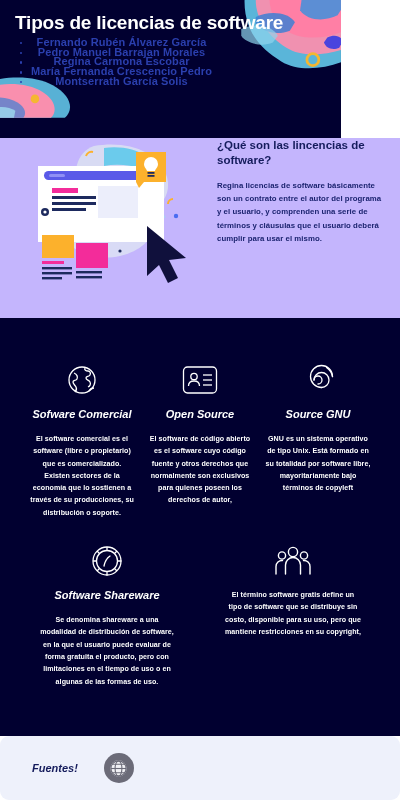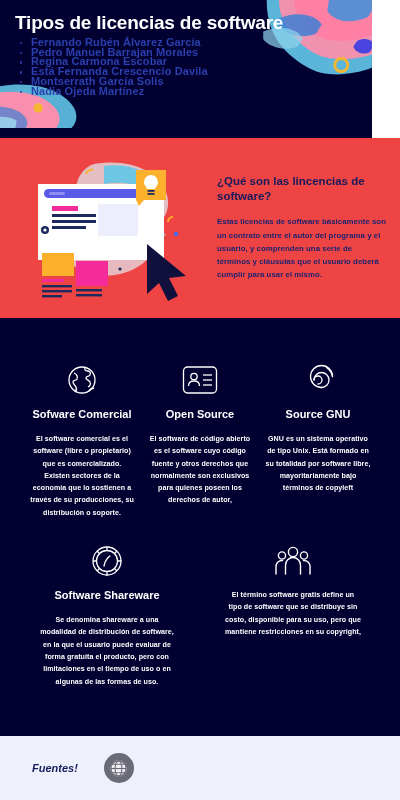--- a/index.html
+++ b/index.html
@@ -18,24 +18,25 @@
   .page {
     position: relative;
     width: 400px;
     height: 800px;
     overflow: hidden;
   }
 
   
   .header {
     position: relative;
-    width: 372px;
+    width: 341px;
     height: 138px;
     background: #010030;
     overflow: hidden;
+    text-align: center;
   }
 
   .blob-layer {
     position: absolute;
     inset: 0;
     pointer-events: none;
   }
 
   .header-title {
     position: absolute;
@@ -77,23 +78,23 @@
     height: 2.4px;
     background: #2b3fae;
     border-radius: 50%;
   }
 
   
   .intro {
     position: relative;
     width: 400px;
     height: 180px;
-    background: #ef4444;
+    background: #c4b5fd;
     display: flex;
-    align-items: center;
+    align-items: flex-start;
   }
 
   .intro-illustration {
     position: relative;
     width: 205px;
     height: 145px;
     flex: 0 0 auto;
     margin-left: 8px;
   }
 
@@ -152,40 +153,42 @@
     justify-content: center;
     margin-bottom: 8px;
   }
 
   .card-title {
     font-size: 11px;
     font-weight: bold;
     color: #ffffff;
     margin-bottom: 13px;
     white-space: nowrap;
+    font-style: italic;
   }
 
   .card-body {
     font-size: 7.1px;
     line-height: 12.3px;
     color: #ffffff;
     font-weight: bold;
     letter-spacing: 0.05px;
   }
 
   
   .footer {
     position: relative;
     width: 400px;
     height: 64px;
     background: #eef1fb;
     display: flex;
     align-items: center;
     padding-left: 32px;
     gap: 26px;
+    border-radius: 9px;
   }
 
   .footer-label {
     font-size: 11px;
     font-weight: bold;
     font-style: italic;
     color: #151c5c;
   }
 
   .footer-globe {
@@ -234,23 +237,22 @@
         <circle cx="41" cy="116" r="5" fill="#f5b731"></circle>
       </g>
     </svg>
 
     <div class="header-title">Tipos de licencias de software</div>
 
     <ul class="name-list">
       <li>Fernando Rubén Álvarez García</li>
       <li>Pedro Manuel Barrajan Morales</li>
       <li>Regina Carmona Escobar</li>
-      <li>Está Fernanda Crescencio Davila</li>
+      <li>María Fernanda Crescencio Pedro</li>
       <li>Montserrath García Solis</li>
-      <li>Nadia Ojeda Martínez</li>
     </ul>
   </div>
 
   <div class="intro">
 
     <div class="intro-illustration">
       <svg viewBox="0 0 205 145" width="205" height="145">
 
         <path d="M86,8 C120,2 150,14 158,36 C166,58 150,74 126,80 C100,86 76,76 70,56
                  C64,36 68,14 86,8 Z" fill="#dfe8ef" opacity="0.75"></path>
@@ -293,21 +295,21 @@
         <path d="M160,66 a5,5 0 0 1 5,-5" fill="none" stroke="#fcb12c" stroke-width="2"></path>
         <path d="M78,18 a6,6 0 0 1 7,-4" fill="none" stroke="#fcb12c" stroke-width="2"></path>
         <circle cx="112" cy="113" r="1.6" fill="#1d2a5e"></circle>
 
         <path d="M139,88 L178,120 L161,122 L170,140 L160,145 L151,127 L139,138 Z" fill="#10103c"></path>
       </svg>
     </div>
 
     <div class="intro-text">
       <div class="intro-heading">¿Qué son las lincencias de software?</div>
-      <div class="intro-body">Estas licencias de software básicamente son un contrato entre el autor del programa y el usuario, y comprenden una serie de términos y cláusulas que el usuario deberá cumplir para usar el mismo.</div>
+      <div class="intro-body">Regina licencias de software básicamente son un contrato entre el autor del programa y el usuario, y comprenden una serie de términos y cláusulas que el usuario deberá cumplir para usar el mismo.</div>
     </div>
   </div>
 
   <div class="cards-section">
 
     <div class="card-row row-1">
 
       <div class="card">
         <div class="card-icon">
           <svg width="34" height="34" viewBox="0 0 34 34" fill="none" stroke="#ffffff" stroke-width="1.3">

